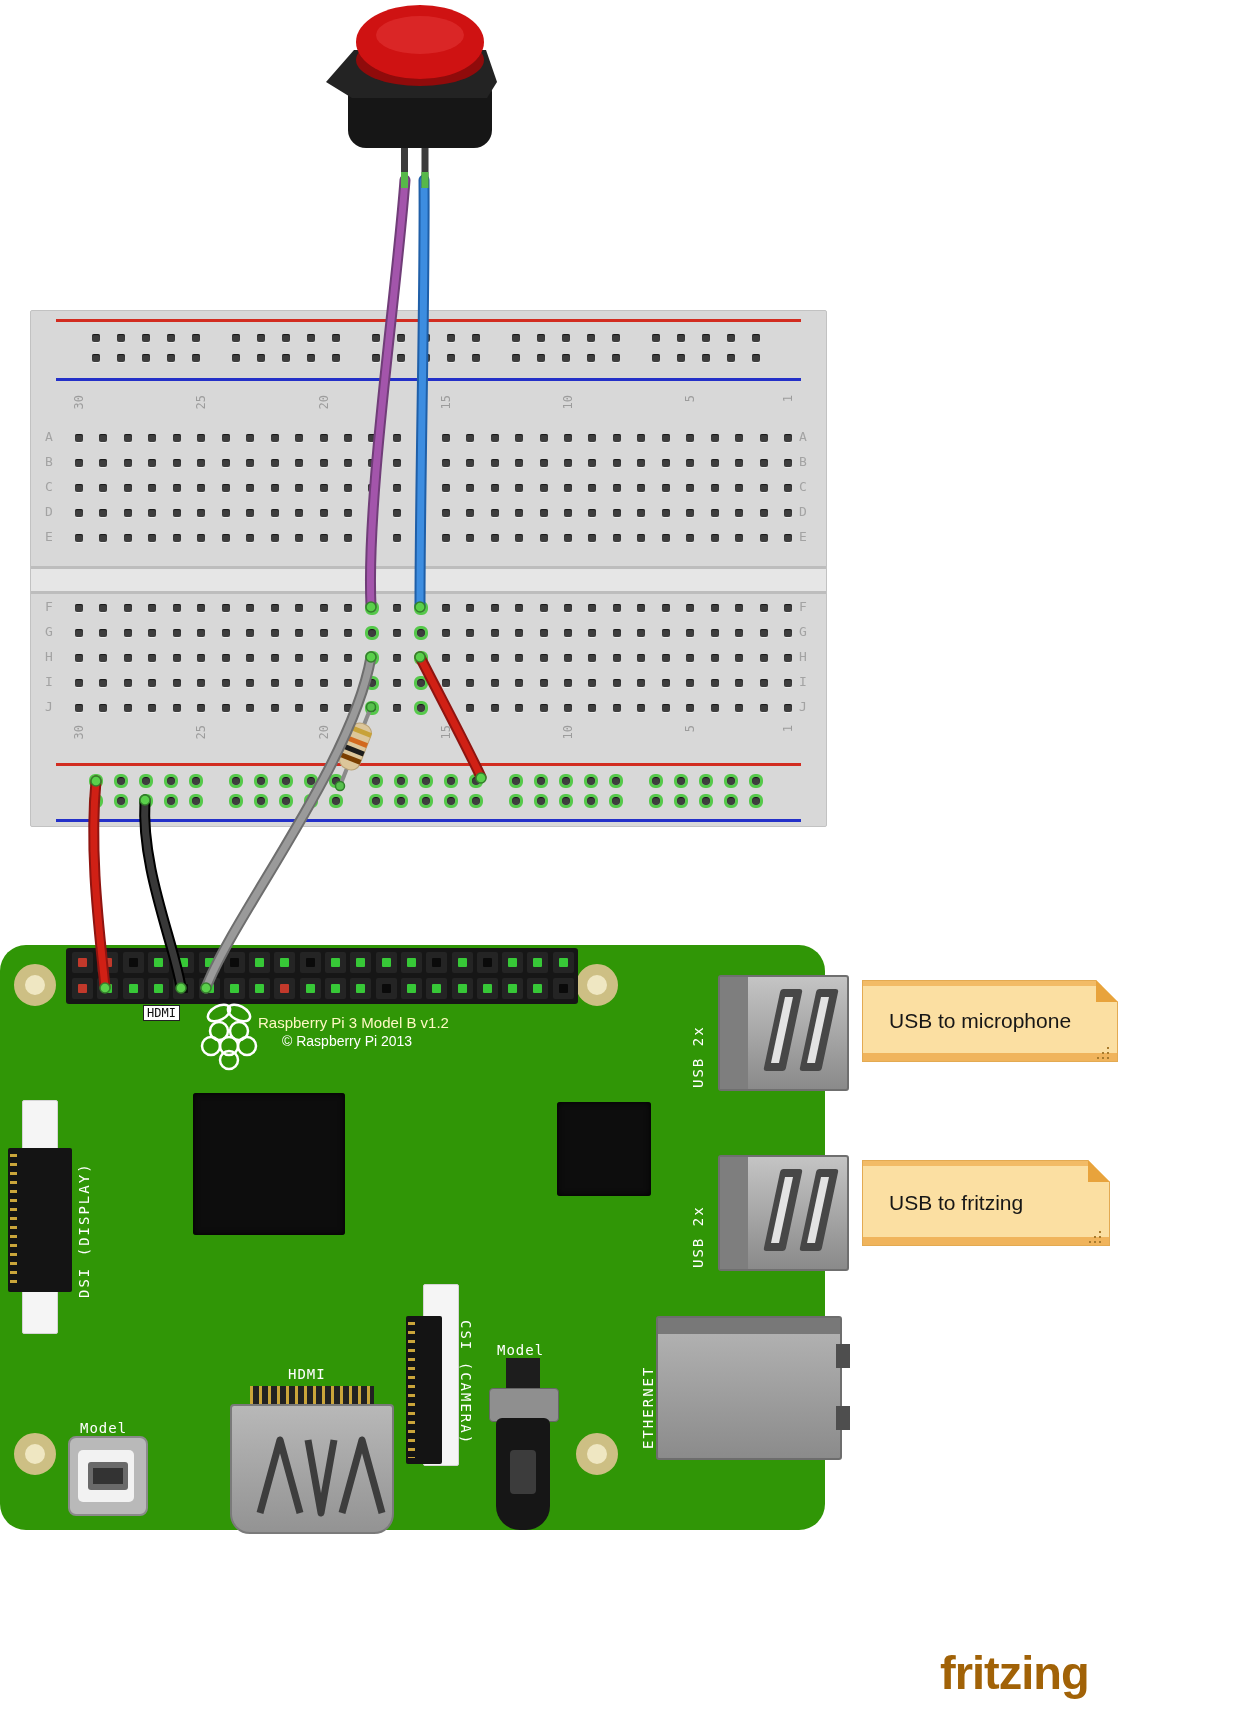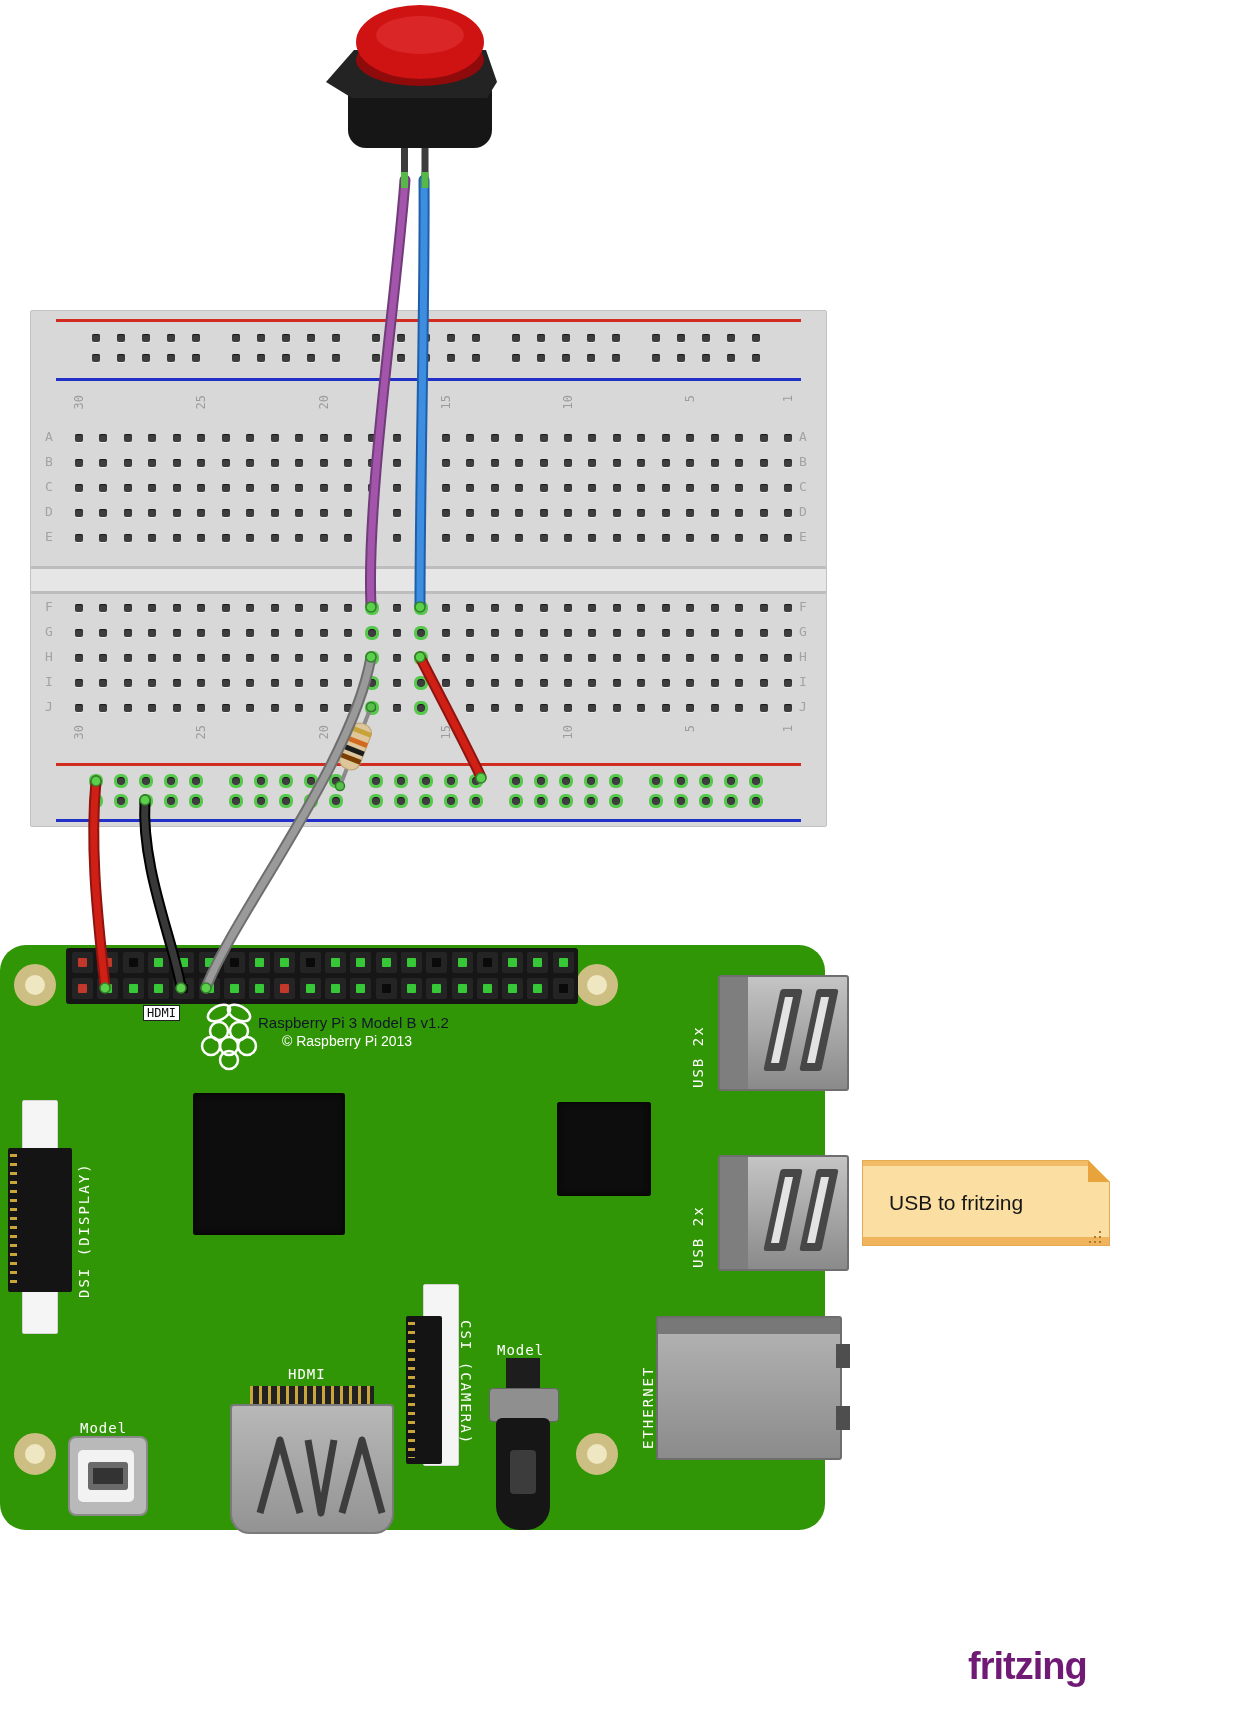--- a/index.html
+++ b/index.html
@@ -22,21 +22,21 @@
   .bb-letter{position:absolute;color:#a3a3a3;font:13px "DejaVu Sans Mono",monospace;}
 
   
   #pi{position:absolute;left:0;top:945px;width:825px;height:585px;background:#309606;
       border-radius:26px;}
   .gpio-header{position:absolute;left:66px;top:3px;width:512px;height:56px;background:#161616;border-radius:3px;}
   .gpio-pin{position:absolute;width:21px;height:21px;background:#242424;border-radius:2px;}
   .gpio-pin-core{width:9px;height:9px;margin:6px;border-radius:1px;}
   .gpio-tag{position:absolute;left:143px;top:60px;background:#fff;border:1px solid #222;
       color:#111;font:12px "DejaVu Sans Mono",monospace;padding:0 3px;}
-  .pi-title{position:absolute;left:258px;top:69px;color:#0f172a;font-size:15px;}
+  .pi-title{position:absolute;left:258px;top:69px;color:#fef9c3;font-size:15px;}
   .pi-copy{position:absolute;left:282px;top:88px;color:#fff;font-size:14px;}
   .chip{position:absolute;background:#0d0d0d;border-radius:3px;box-shadow:inset 0 0 6px #000;}
   .chip.big{left:193px;top:148px;width:152px;height:142px;}
   .chip.small{left:557px;top:157px;width:94px;height:94px;}
   .mount{position:absolute;width:20px;height:20px;border:11px solid #cdbf84;background:#efe7c2;border-radius:50%;}
   .vlabel{position:absolute;writing-mode:vertical-rl;transform:rotate(180deg);color:#fff;
       font:14px "DejaVu Sans Mono",monospace;letter-spacing:2px;}
   .vlabel.down{transform:none;}
   .hlabel{position:absolute;color:#fff;font:14px "DejaVu Sans Mono",monospace;letter-spacing:1px;}
   .usb-body{position:absolute;left:718px;width:127px;height:112px;
@@ -72,22 +72,22 @@
       box-shadow:inset 0 5px 0 #f2bb66,inset 0 -8px 0 #f0b45c;
       display:flex;align-items:center;padding-left:26px;box-sizing:border-box;
       font-size:21px;color:#161616;}
   .note::before{content:'';position:absolute;top:-1px;right:-1px;
       border-top:22px solid #ffffff;border-left:22px solid transparent;}
   .note::after{content:'';position:absolute;top:-1px;right:-1px;
       border-bottom:22px solid #e8a33c;border-right:22px solid transparent;}
   .note-grip{position:absolute;right:8px;bottom:12px;width:2px;height:2px;background:#a87b2d;
       box-shadow:0 5px 0 #a87b2d,-5px 5px 0 #a87b2d,0 10px 0 #a87b2d,-5px 10px 0 #a87b2d,-10px 10px 0 #a87b2d;}
 
-  #watermark{position:absolute;left:968px;top:1645px;font-size:38px;font-weight:bold;
-      color:#701a75;letter-spacing:-1px;}
+  #watermark{position:absolute;left:940px;top:1645px;font-size:47px;font-weight:bold;
+      color:#a16207;letter-spacing:-1px;}
 
   #overlay{position:absolute;left:0;top:0;width:1248px;height:1722px;z-index:10;pointer-events:none;}
 </style>
 </head>
 <body>
 
 <div id="canvas">
 
   <div class="bb">
     <div class="bb-railline red" style="top:8px"></div>
@@ -726,20 +726,24 @@
     <div class="pin-strip" style="left:408px;top:377px;height:136px"></div>
     <div class="vlabel down" style="left:458px;top:375px;height:150px">CSI (CAMERA)</div>
 
     <div class="hlabel" style="left:80px;top:475px">Model</div>
     <div class="pwr-body">
       <div class="pwr-inner"></div>
       <div class="pwr-slot"></div>
     </div>
   </div>
 
+  <div class="note" style="left:862px;top:980px;width:256px;height:82px">
+    <span>USB to microphone</span>
+    <span class="note-grip"></span>
+  </div>
   <div class="note" style="left:862px;top:1160px;width:248px;height:86px">
     <span>USB to fritzing</span>
     <span class="note-grip"></span>
   </div>
 
   <div id="watermark">fritzing</div>
 
   <svg id="overlay">
 
     <g>

